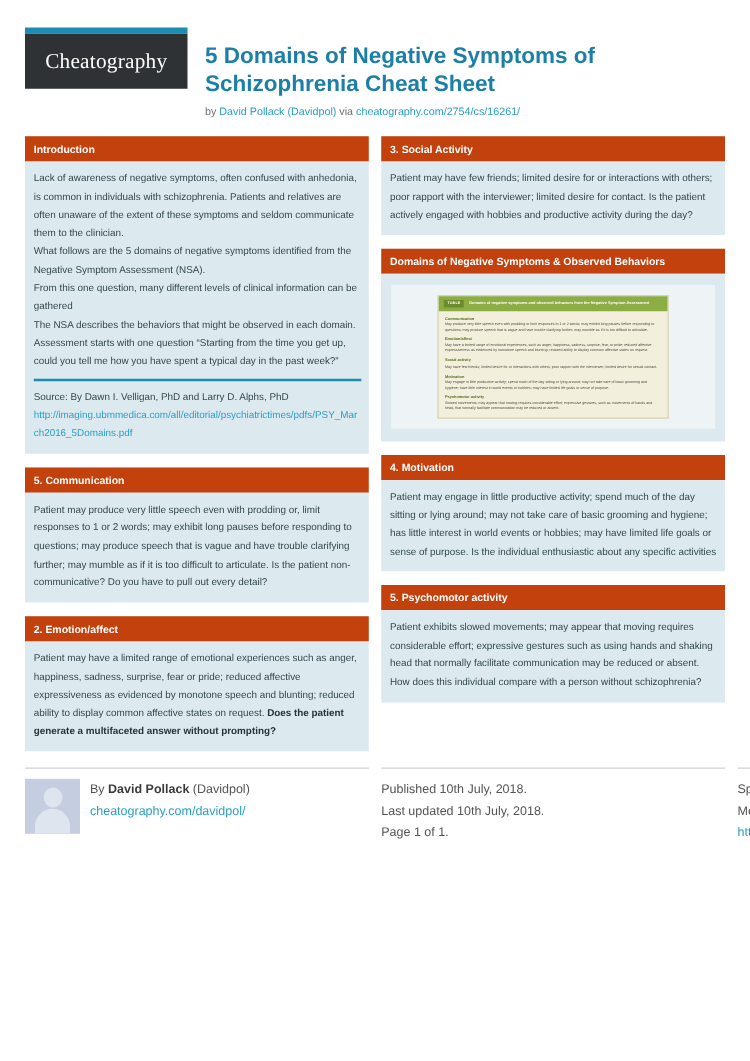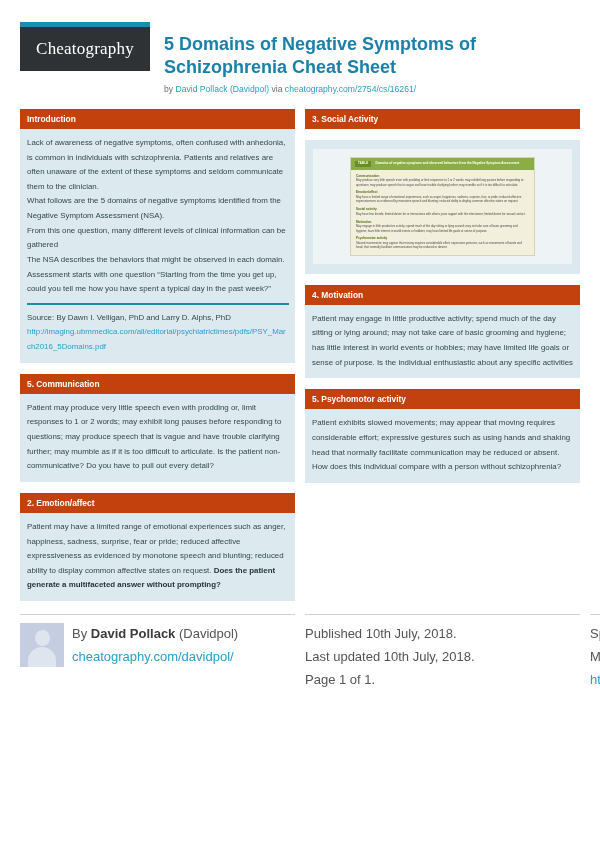--- a/index.html
+++ b/index.html
@@ -190,21 +190,21 @@
     gap: 10px;
     margin-top: 2px;
   }
   .fcol {
     width: 275px;
     flex: 0 0 275px;
     border-top: 1px solid #d2d2d2;
     padding-top: 8px;
     display: flex;
     gap: 8px;
-    font-size: 13px;
+    font-size: 10px;
     line-height: 1.75;
     color: #545454;
   }
   .fcol.single { display: block; }
   .avatar {
     width: 44px;
     height: 44px;
     flex: 0 0 44px;
     background: #c4cee0;
     position: relative;
@@ -278,23 +278,27 @@
           <p><span>Patient may have a limited range of emotional experiences such as anger, happiness, sadness, surprise, fear or pride; reduced affective expressiveness as evidenced by monotone speech and blunting; reduced ability to display common affective states on request. </span><b>Does the patient generate a multifaceted answer without prompting?</b></p>
         </div>
       </div>
 
     </div>
 
     <div class="col">
 
       <div class="card">
         <div class="card-head">3. Social Activity</div>
-      </div>
-
-      <div class="card">
+        <div class="card-body">
+          <p>Patient may have few friends; limited desire for or interactions with others; poor rapport with the interviewer; limited desire for contact. Is the patient actively engaged with hobbies and productive activity during the day?</p>
+        </div>
+      </div>
+
+      <div class="card">
+        <div class="card-head">Domains of Negative Symptoms &amp; Observed Behaviors</div>
         <div class="img-panel-body">
           <div class="img-frame">
             <div class="tbl-card">
               <div class="tbl-head">
                 <span class="tbl-tag">TABLE</span>
                 <span class="tbl-head-title">Domains of negative symptoms and observed behaviors from the Negative Symptom Assessment</span>
               </div>
               <div class="tbl-body">
                 <div class="tbl-sec">
                   <div class="tbl-sec-h">Communication</div>

